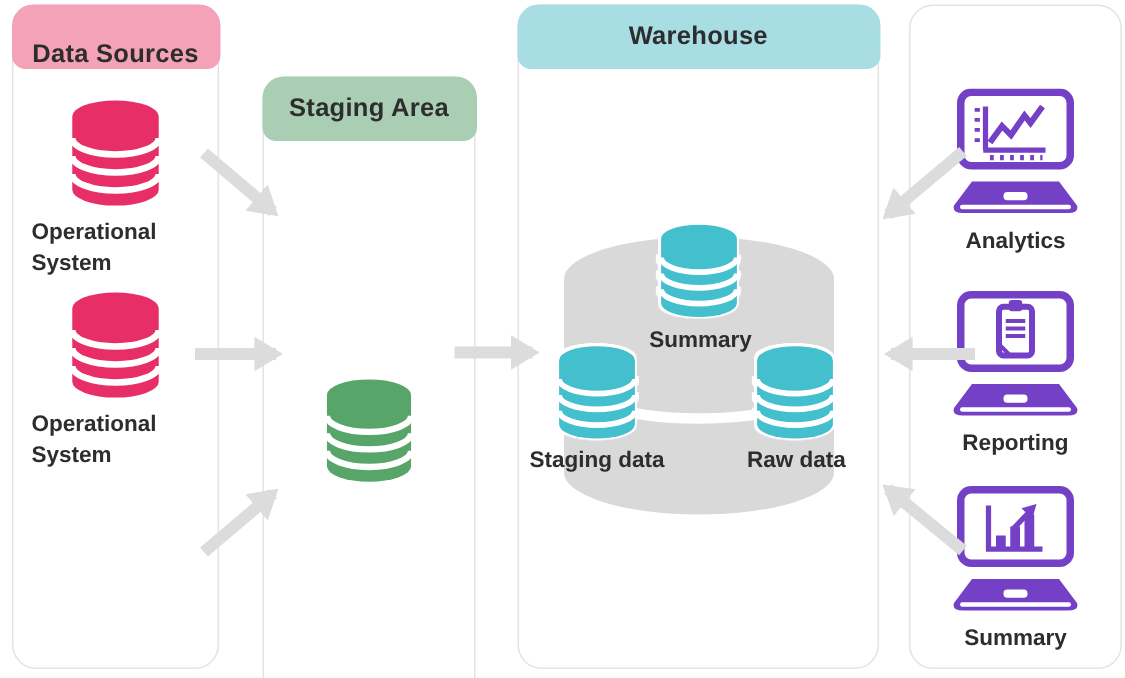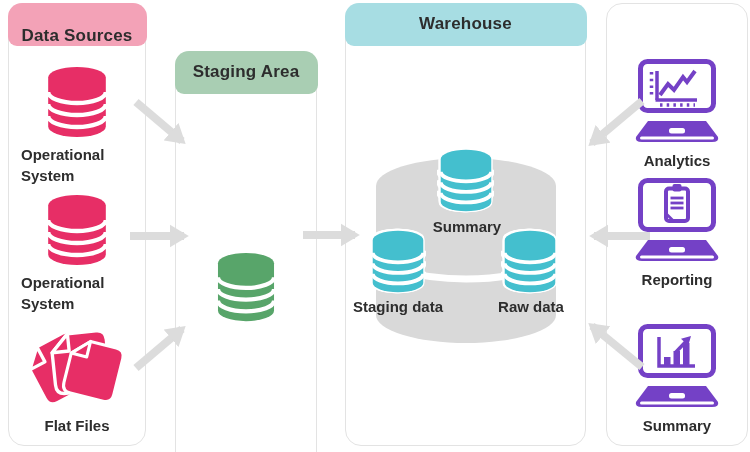--- a/index.html
+++ b/index.html
@@ -69,28 +69,20 @@
           <use href="#sym-db"></use>
         </svg>
       <div class="lbl">Operational System</div>
     </div>
     <div class="item" style="top:190px;">
       <svg class="db pink" width="62" height="73" viewBox="0 0 64 76">
           <use href="#sym-db"></use>
         </svg>
       <div class="lbl">Operational System</div>
     </div>
-    <div class="item" style="top:326px;">
-      <svg class="files" width="104" height="80" viewBox="0 0 104 84">
-        <use href="#sym-page" transform="translate(-6,26) rotate(-28)"></use>
-        <use href="#sym-page" transform="translate(24,6) rotate(-6)"></use>
-        <use href="#sym-page" transform="translate(50,8) rotate(14) scale(0.93)"></use>
-      </svg>
-      <div class="lbl">Flat Files</div>
-    </div>
   </section>
 
   <section class="panel" style="left:175px;width:142px;margin-top:48px;">
     <header class="panel-header hd-green">
       <span>Staging Area</span>
     </header>
     <div class="item" style="top:200px;">
       <svg class="db green" width="60" height="71" viewBox="0 0 64 76">
           <use href="#sym-db"></use>
         </svg>
@@ -124,21 +116,21 @@
       <svg class="laptop" width="88" height="86" viewBox="0 0 88 86">
         <use href="#sym-laptop-chassis"></use>
         <line x1="24" y1="12" x2="24" y2="41" stroke="currentColor" stroke-width="3.5"></line>
         <line x1="22.5" y1="41" x2="64" y2="41" stroke="currentColor" stroke-width="3.5"></line>
         <line x1="18.5" y1="13" x2="18.5" y2="38" stroke="currentColor" stroke-width="3.5" stroke-dasharray="2.5 4.2"></line>
         <line x1="27" y1="46" x2="62" y2="46" stroke="currentColor" stroke-width="3.5" stroke-dasharray="2.5 4.2"></line>
         <polyline points="27,36 35,25 41,31 50,18 54,23 62,12" fill="none" stroke="currentColor" stroke-width="4" stroke-linejoin="miter"></polyline>
       </svg>
       <div class="lbl">Analytics</div>
     </div>
-    <div class="item" style="top:174px;">
+    <div class="item" style="top:190px;">
       <svg class="laptop" width="88" height="86" viewBox="0 0 88 86">
         <use href="#sym-laptop-chassis"></use>
         <rect x="33" y="10.5" width="22" height="32.5" rx="3" fill="#fff" stroke="currentColor" stroke-width="4"></rect>
         <rect x="39.5" y="6" width="9" height="7.5" rx="2" fill="currentColor"></rect>
         <line x1="37.5" y1="20" x2="50.5" y2="20" stroke="currentColor" stroke-width="2.8"></line>
         <line x1="37.5" y1="25" x2="50.5" y2="25" stroke="currentColor" stroke-width="2.8"></line>
         <line x1="37.5" y1="30" x2="50.5" y2="30" stroke="currentColor" stroke-width="2.8"></line>
         <path d="M33,35.5 L40.5,43" fill="none" stroke="currentColor" stroke-width="2.6"></path>
       </svg>
       <div class="lbl">Reporting</div>

